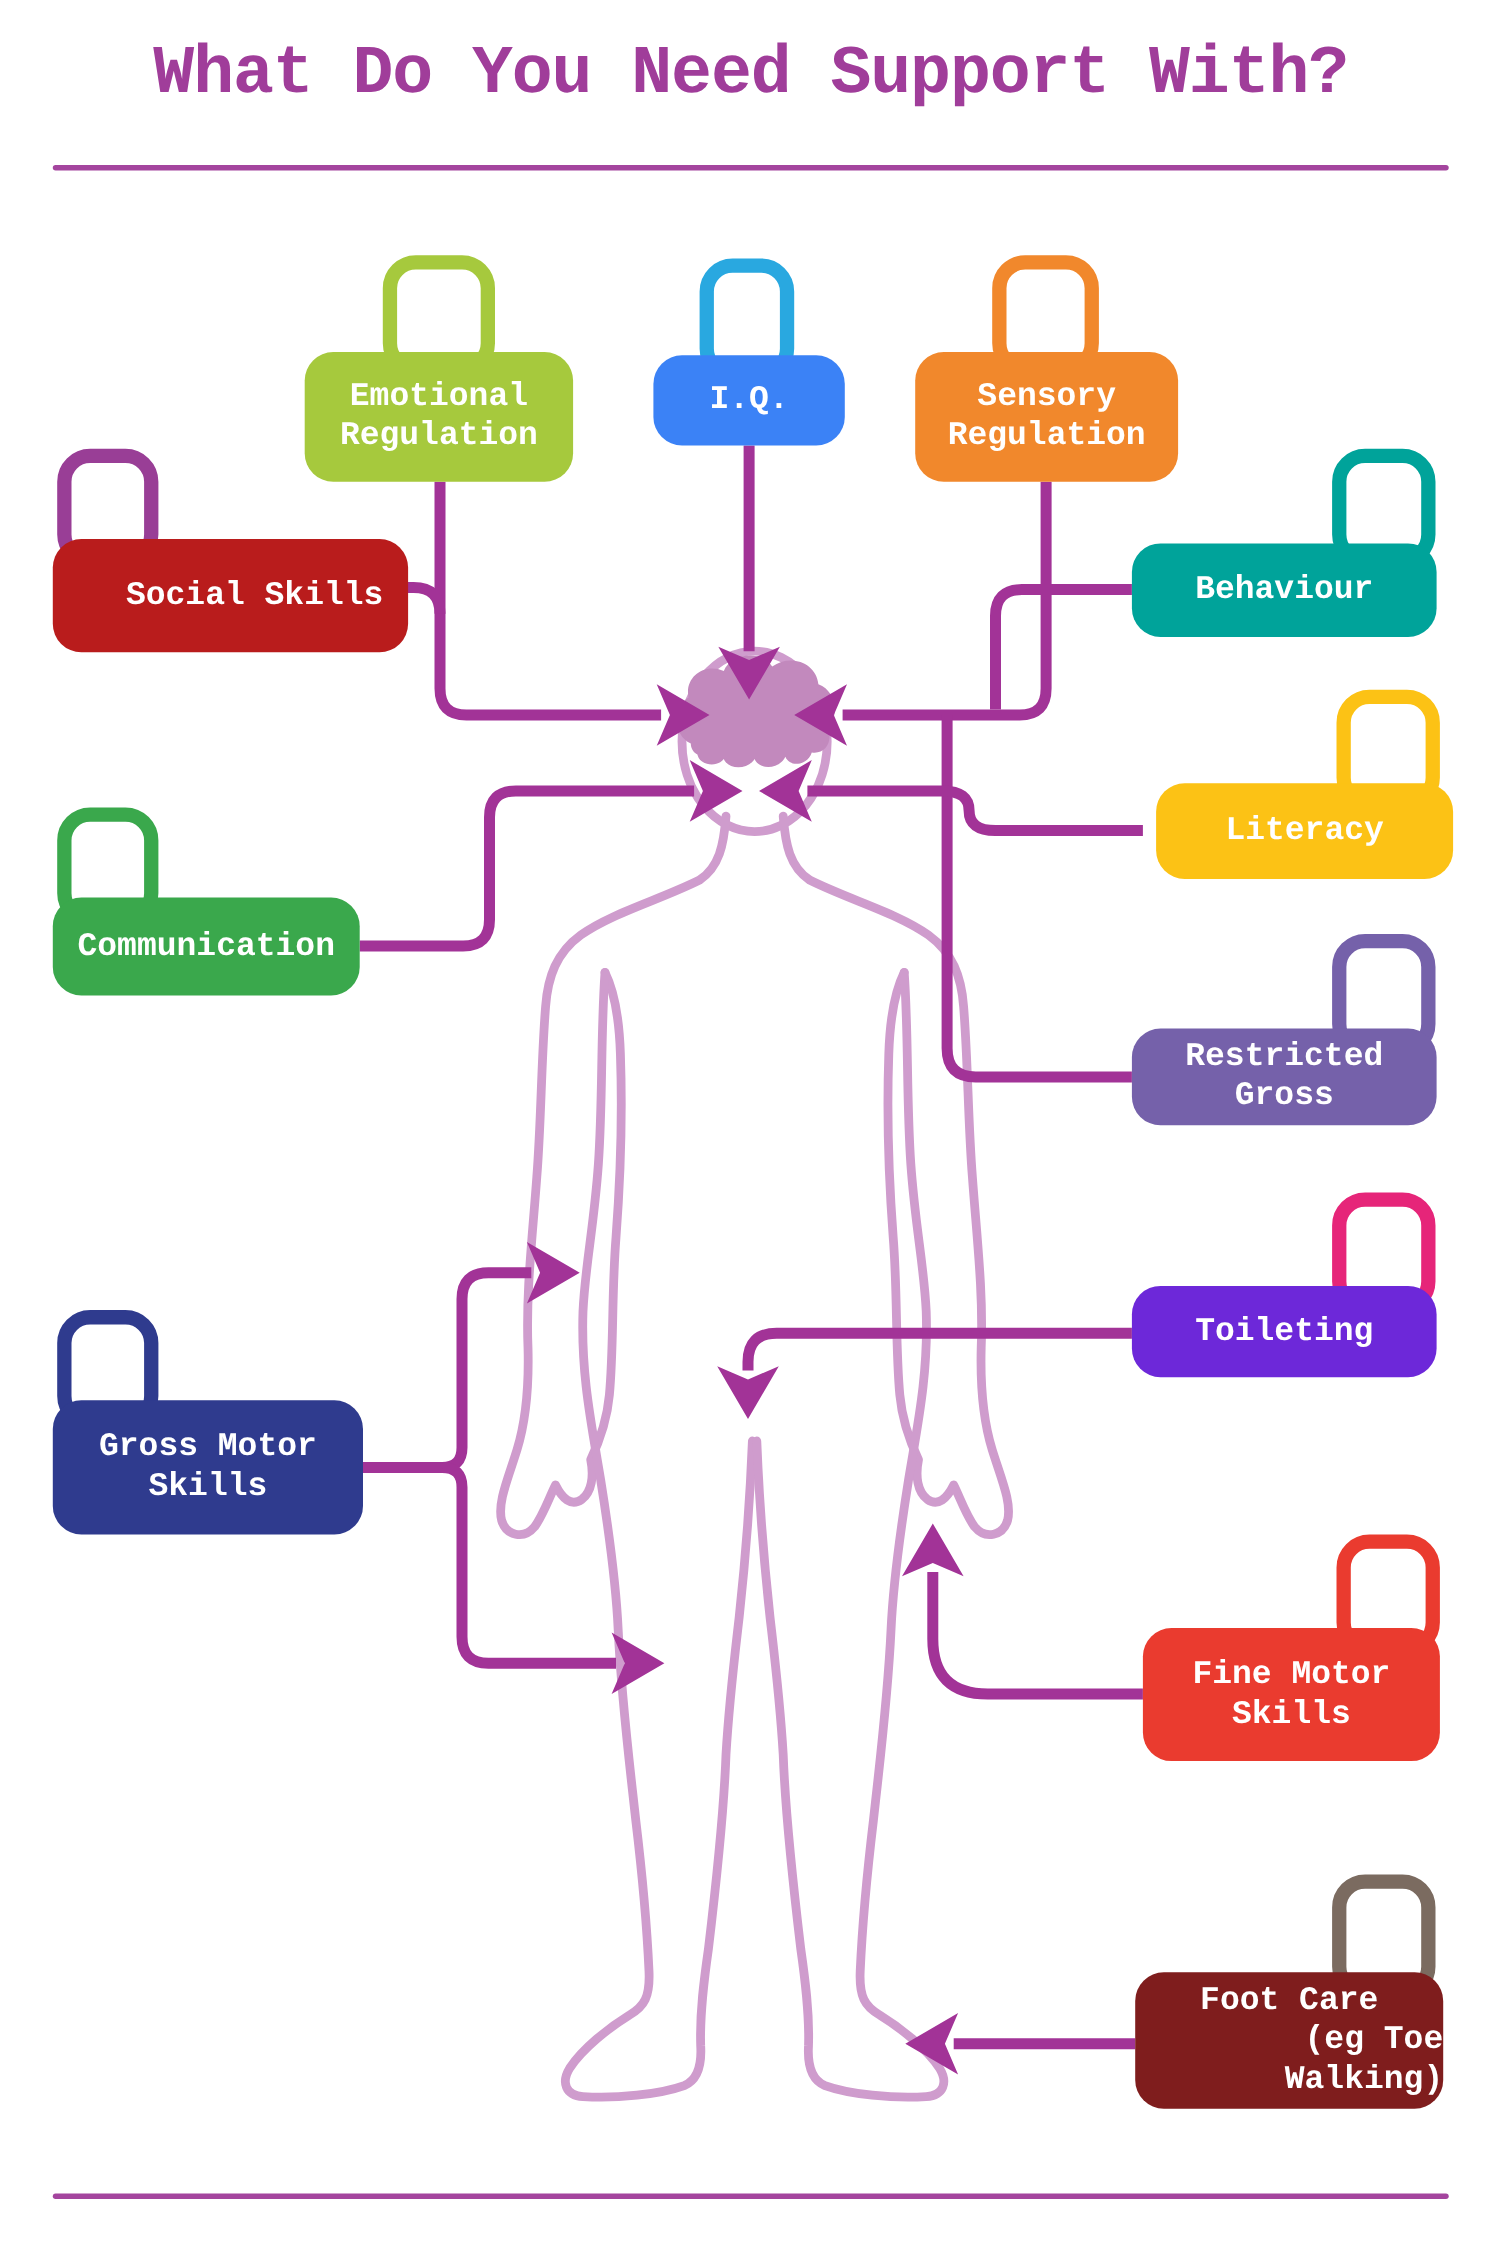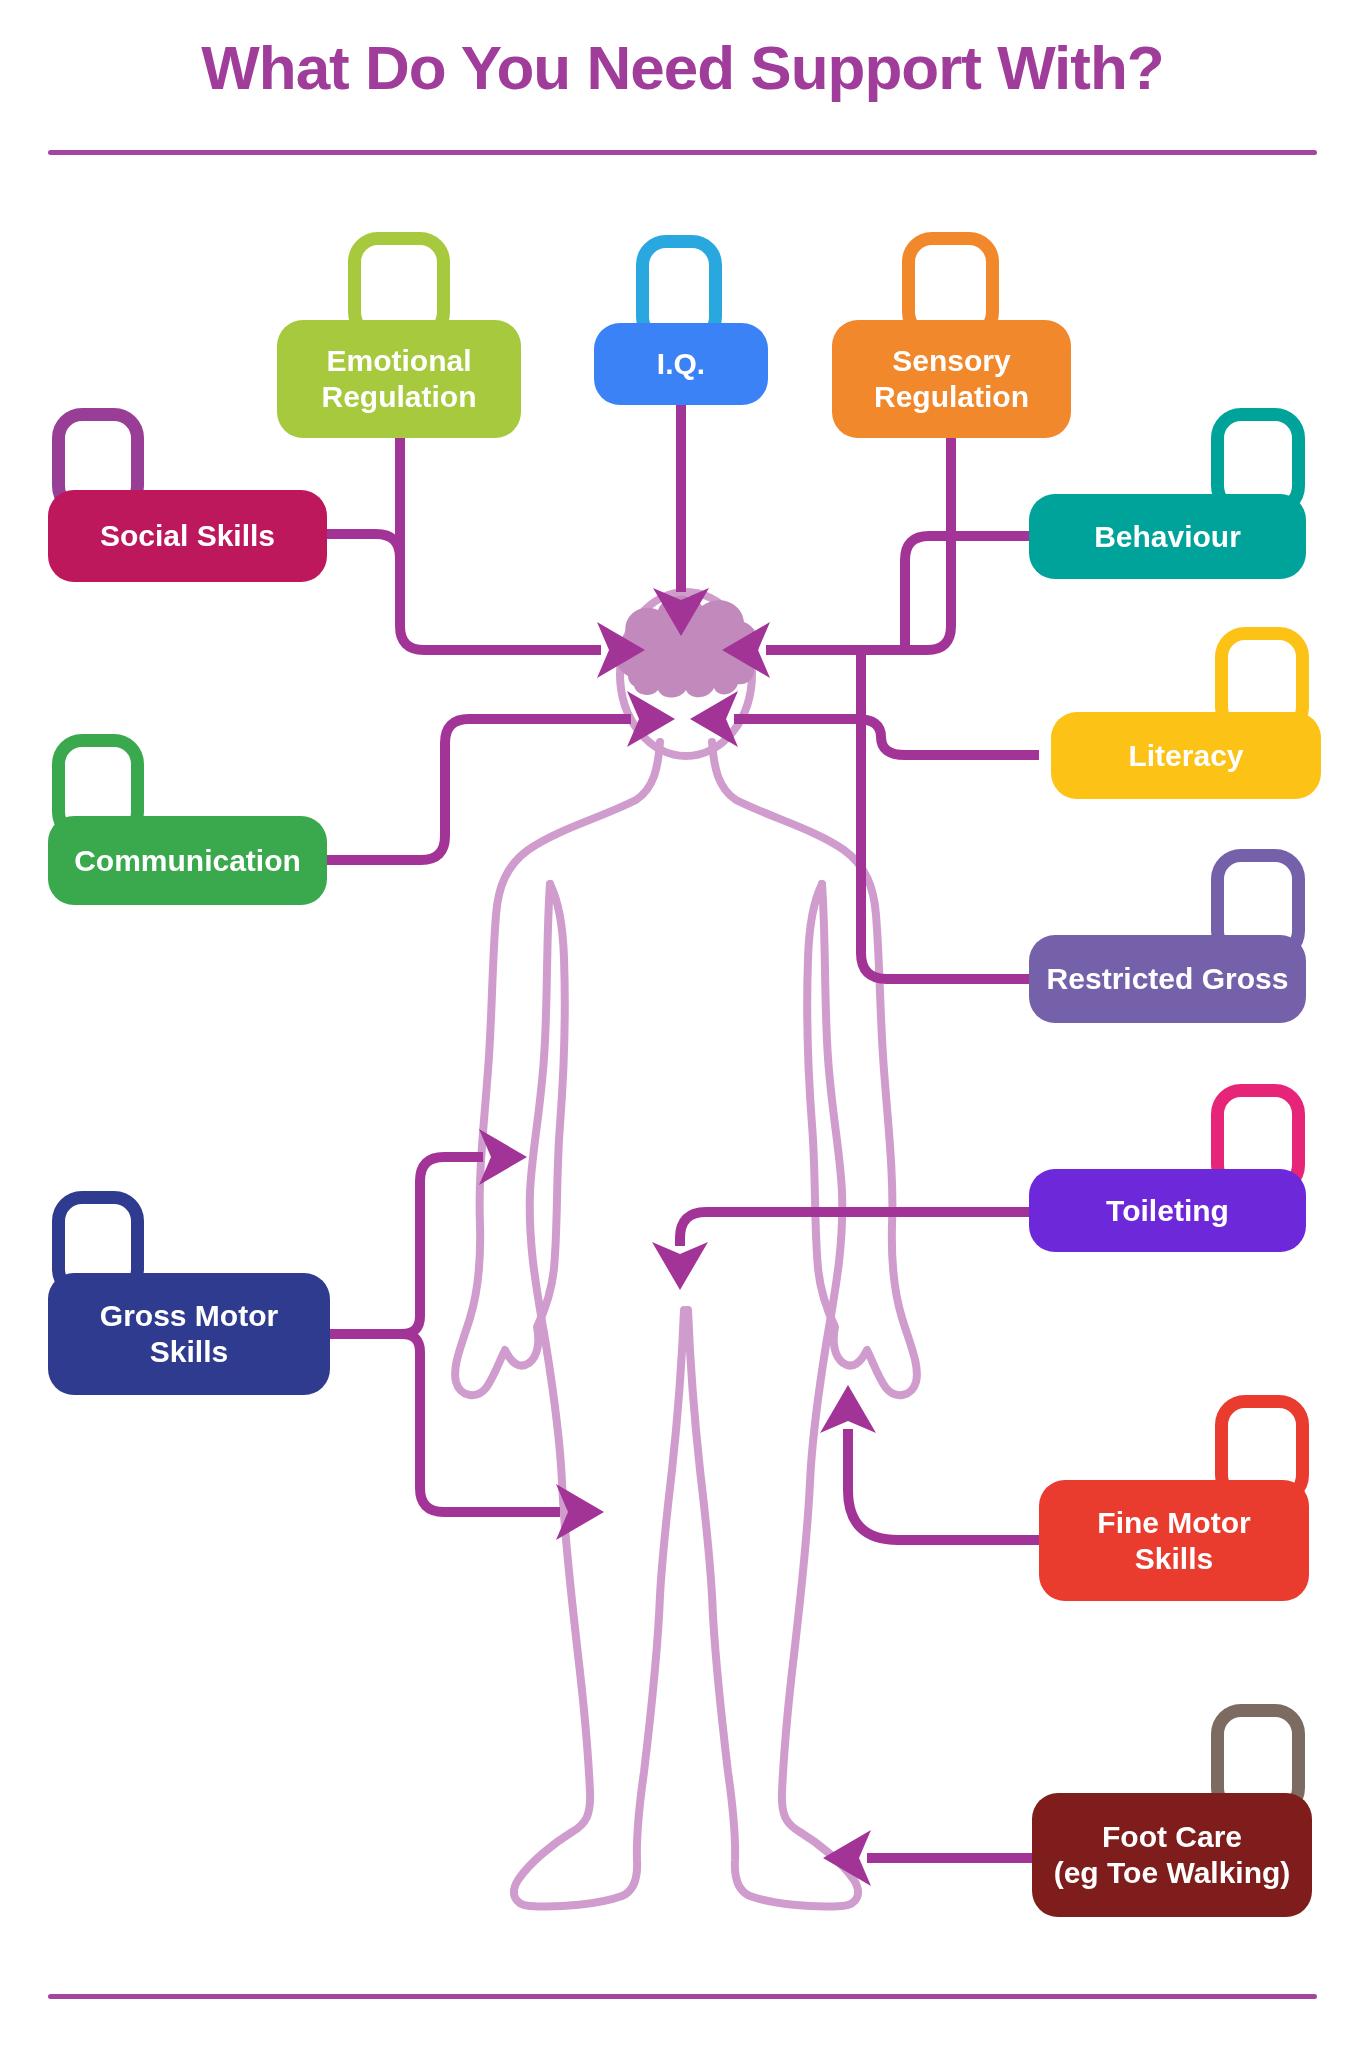--- a/index.html
+++ b/index.html
@@ -1,21 +1,21 @@
 <!DOCTYPE html>
 <html><head>
 <meta charset="utf-8">
 <style>
   html,body{margin:0;padding:0;background:#ffffff;}
   #page{
     position:relative;
     width:1365px;height:2048px;
     margin:0 auto;
     background:#ffffff;
-    font-family:Liberation Sans, sans-serif;
+    font-family:Liberation Mono, monospace;
     overflow:hidden;
     border-radius:24px;
   }
   .title{
     position:absolute;
     top:28px;left:0;width:100%;
     text-align:center;
     font-size:62px;line-height:80px;
     font-weight:bold;
     color:#a03d9a;
@@ -49,21 +49,21 @@
     text-align:center;
   }
   .line:empty{display:none;}
   
   .b-er{left:277px;top:320px;width:244px;height:118px;background:#a6c93d;}
   .t-er{left:348px;top:232px;width:102px;height:110px;border-color:#a6c93d;}
   .b-iq{left:594px;top:323px;width:174px;height:82px;background:#3b82f6;}
   .t-iq{left:636px;top:235px;width:86px;height:112px;border-color:#29a8e0;}
   .b-sr{left:832px;top:320px;width:239px;height:118px;background:#f1882c;}
   .t-sr{left:902px;top:232px;width:97px;height:110px;border-color:#f1882c;}
-  .b-ss{left:48px;top:490px;width:279px;height:92px;background:#be185d;}
+  .b-ss{left:48px;top:490px;width:279px;height:103px;background:#b91c1c;padding-left:44px;}
   .t-ss{left:52px;top:408px;width:92px;height:108px;border-color:#993e96;}
   .b-bh{left:1029px;top:494px;width:277px;height:85px;background:#00a39a;}
   .t-bh{left:1211px;top:408px;width:94px;height:108px;border-color:#00a39a;}
   .b-lt{left:1039px;top:712px;width:270px;height:87px;background:#fcc215;margin-left:12px;}
   .t-lt{left:1215px;top:627px;width:94px;height:110px;border-color:#fcc215;}
   .b-cm{left:48px;top:816px;width:279px;height:89px;background:#3aa84c;}
   .t-cm{left:52px;top:734px;width:92px;height:108px;border-color:#3aa84c;}
   .b-rd{left:1029px;top:935px;width:277px;height:88px;background:#7561aa;}
   .t-rd{left:1211px;top:849px;width:94px;height:112px;border-color:#7561aa;}
   .b-tl{left:1029px;top:1169px;width:277px;height:83px;background:#6d28d9;}

